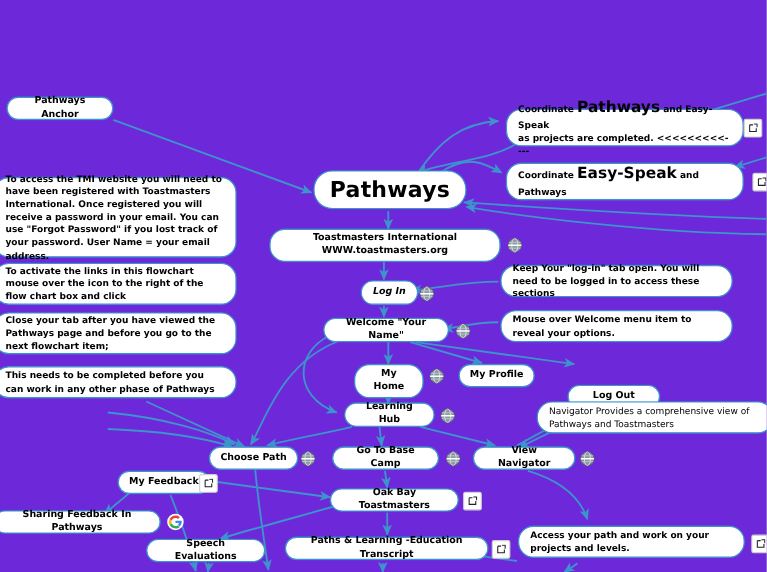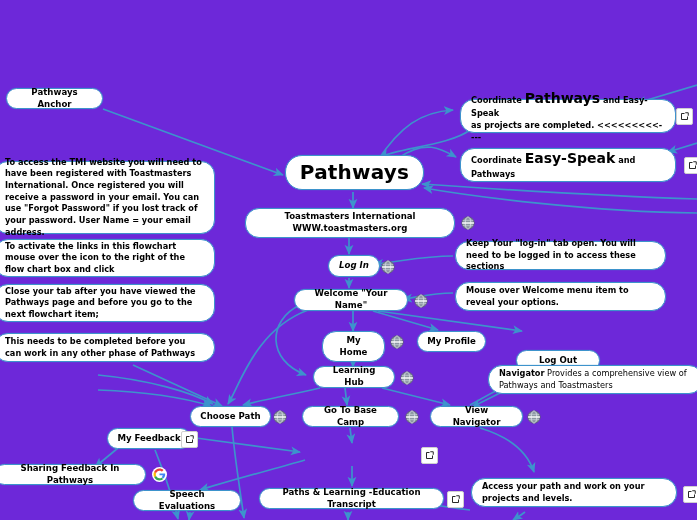--- a/index.html
+++ b/index.html
@@ -61,21 +61,21 @@
     line-height: 1.42;
     justify-content: center;
     text-align: left;
     padding: 5px 10px;
   }
   .note-thin { font-weight: normal; }
   .big-word {
     font-size: 14px;
     font-weight: bold;
   }
-  .lead-word { font-weight: bold; }
+  .lead-word { font-weight: normal; }
   .norm { font-weight: normal; }
 
   
   .icon {
     position: absolute;
     z-index: 6;
     width: 15px;
     height: 15px;
     display: flex;
     align-items: center;
@@ -316,20 +316,23 @@
       <path fill="#34A853" d="M24 46c5.9 0 10.8-1.9 14.4-5.2l-6.6-5.1c-1.8 1.2-4.2 2.1-7.8 2.1-5.9 0-10.9-3.9-12.7-9.3l-6.9 5.3C8 41.1 15.4 46 24 46z"></path>
       <path fill="#FBBC05" d="M11.3 28.5c-.5-1.4-.8-2.9-.8-4.5s.3-3.1.7-4.5l-6.9-5.4C2.9 17.1 2 20.4 2 24s.9 6.9 2.4 9.9l6.9-5.4z"></path>
       <path fill="#EA4335" d="M24 10.4c4.2 0 7 1.8 8.6 3.3l6.3-6.1C35 3.9 30 2 24 2 15.4 2 8 6.9 4.4 14.1l6.9 5.4c1.8-5.4 6.8-9.1 12.7-9.1z"></path>
     </svg>
   </span>
 
   <div class="node" style="left:133px; top:490px; width:108px; height:21px;">
     <span class="txt node-sub">Speech Evaluations</span>
   </div>
 
+  <div class="node" style="left:300px; top:444px; width:117px; height:21px;">
+    <span class="txt node-sub">Oak Bay Toastmasters</span>
+  </div>
   <span class="icon icon-link" style="left:421px; top:447px;">
     <svg width="9" height="9" viewBox="0 0 12 12">
       <path d="M2 2 H6 M2 2 V10 H10 V6" fill="none" stroke="#222" stroke-width="1.3"></path>
       <path d="M7 1 H11 V5" fill="none" stroke="#222" stroke-width="1.3"></path>
     </svg>
   </span>
 
   <div class="node" style="left:259px; top:488px; width:185px; height:21px;">
     <span class="txt node-sub">Paths &amp; Learning -Education Transcript</span>
   </div>

